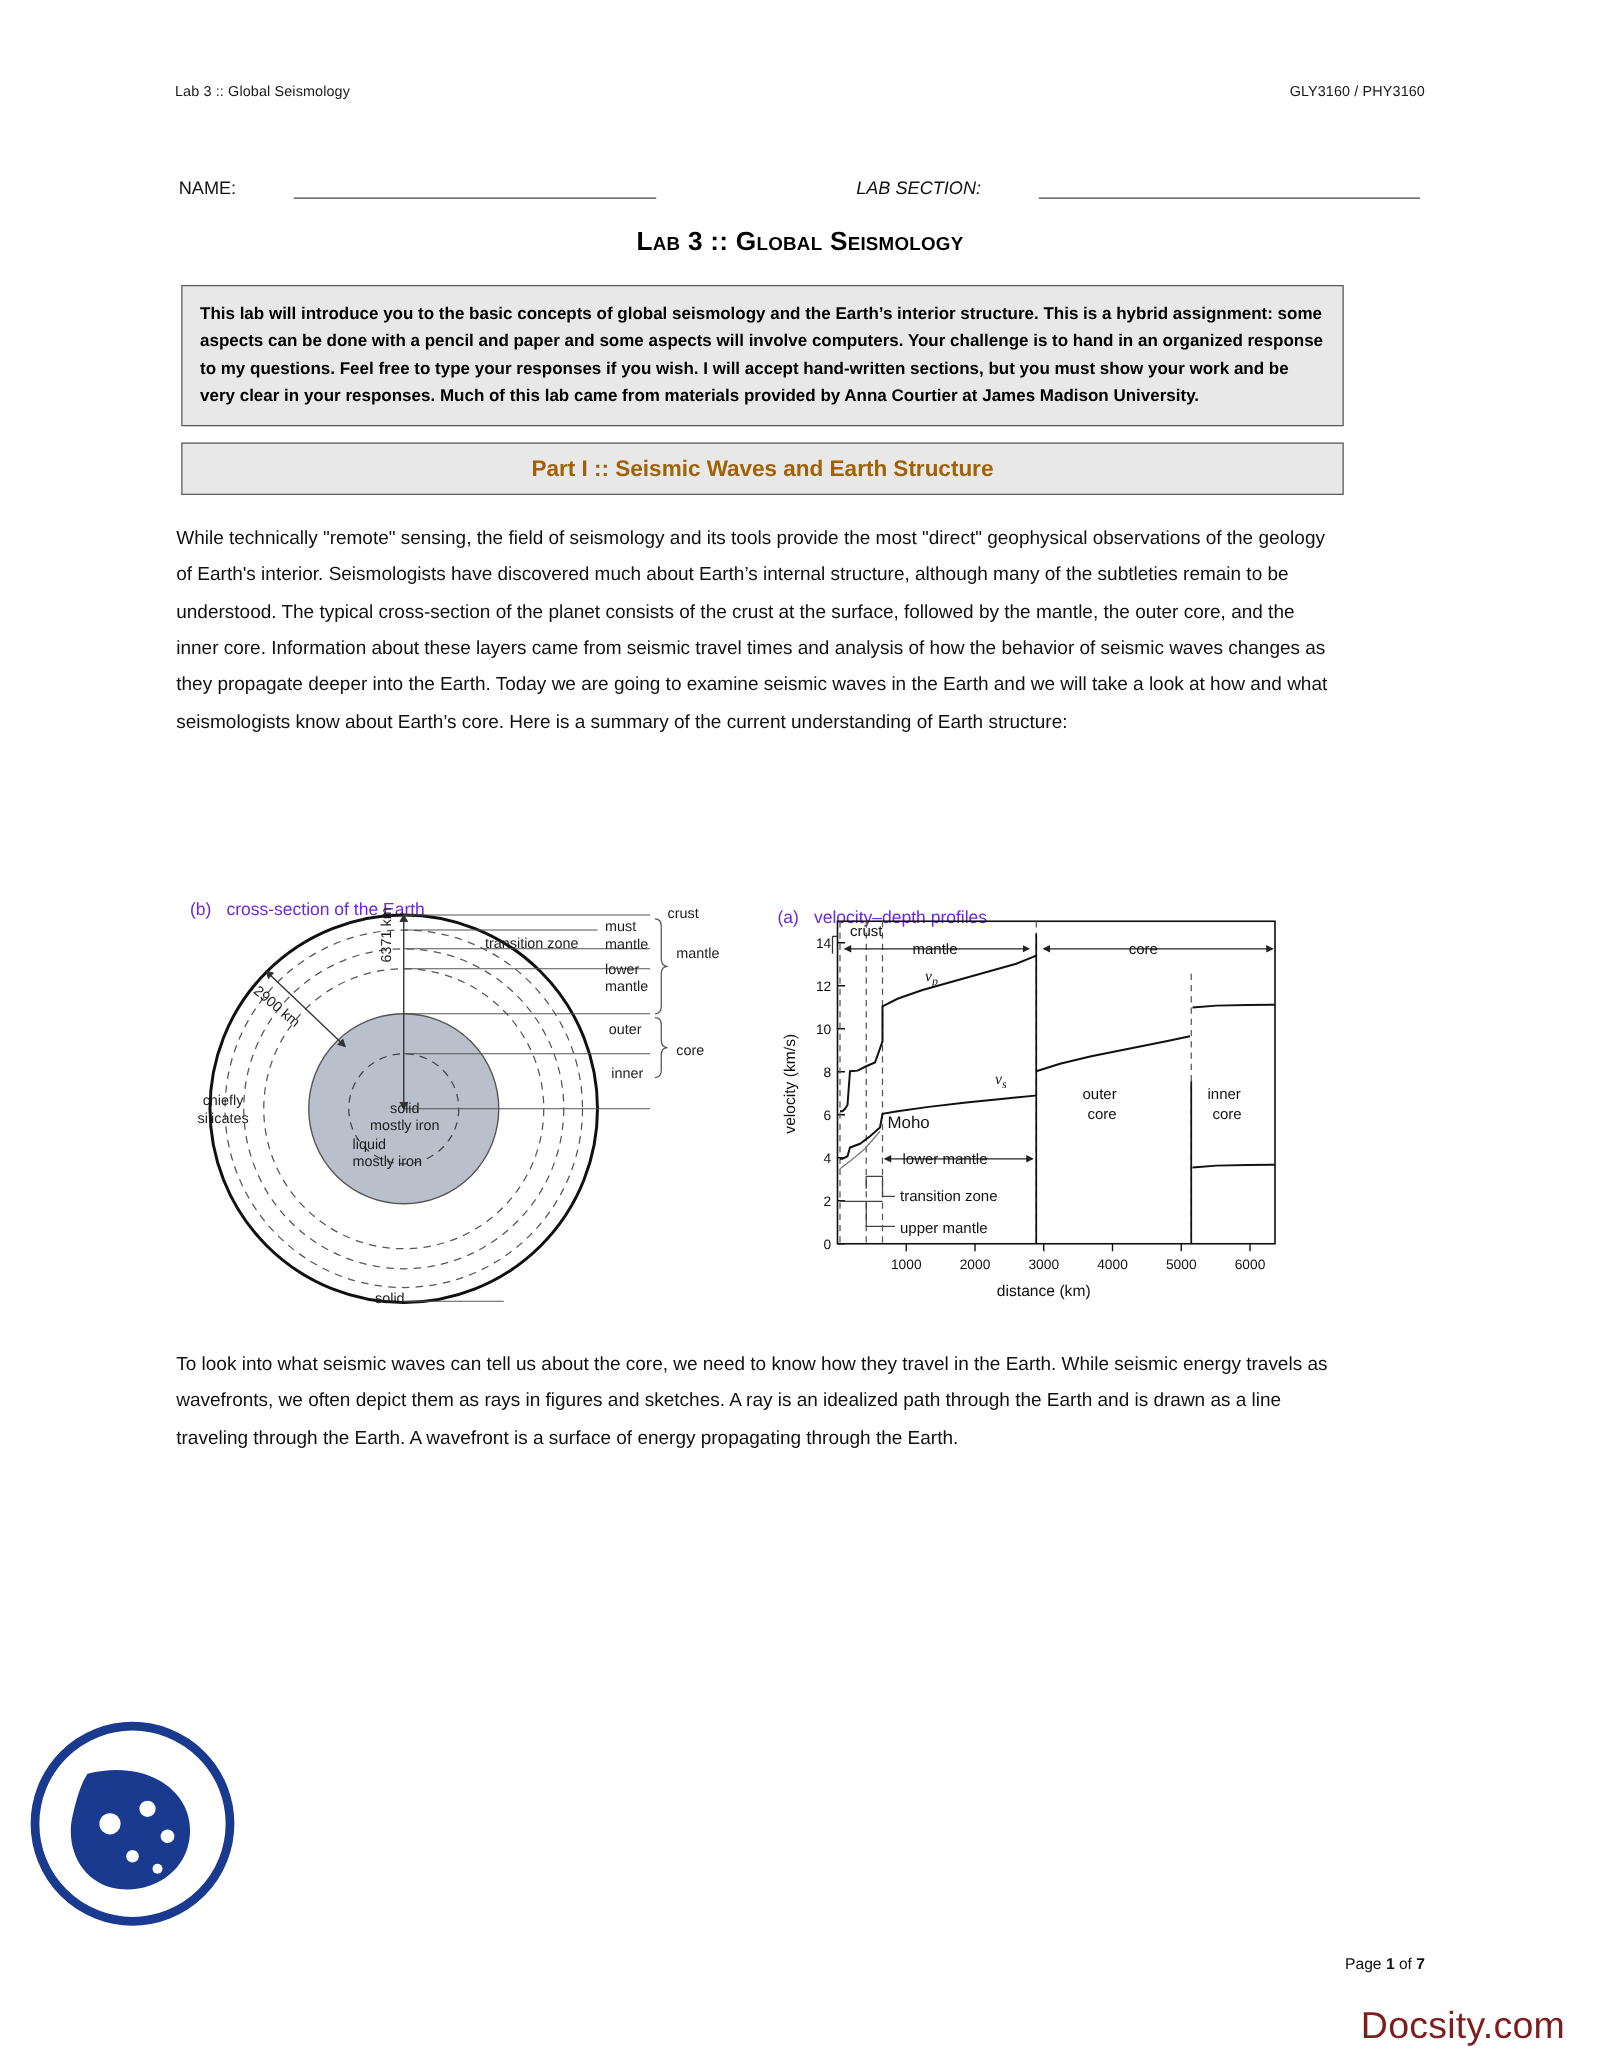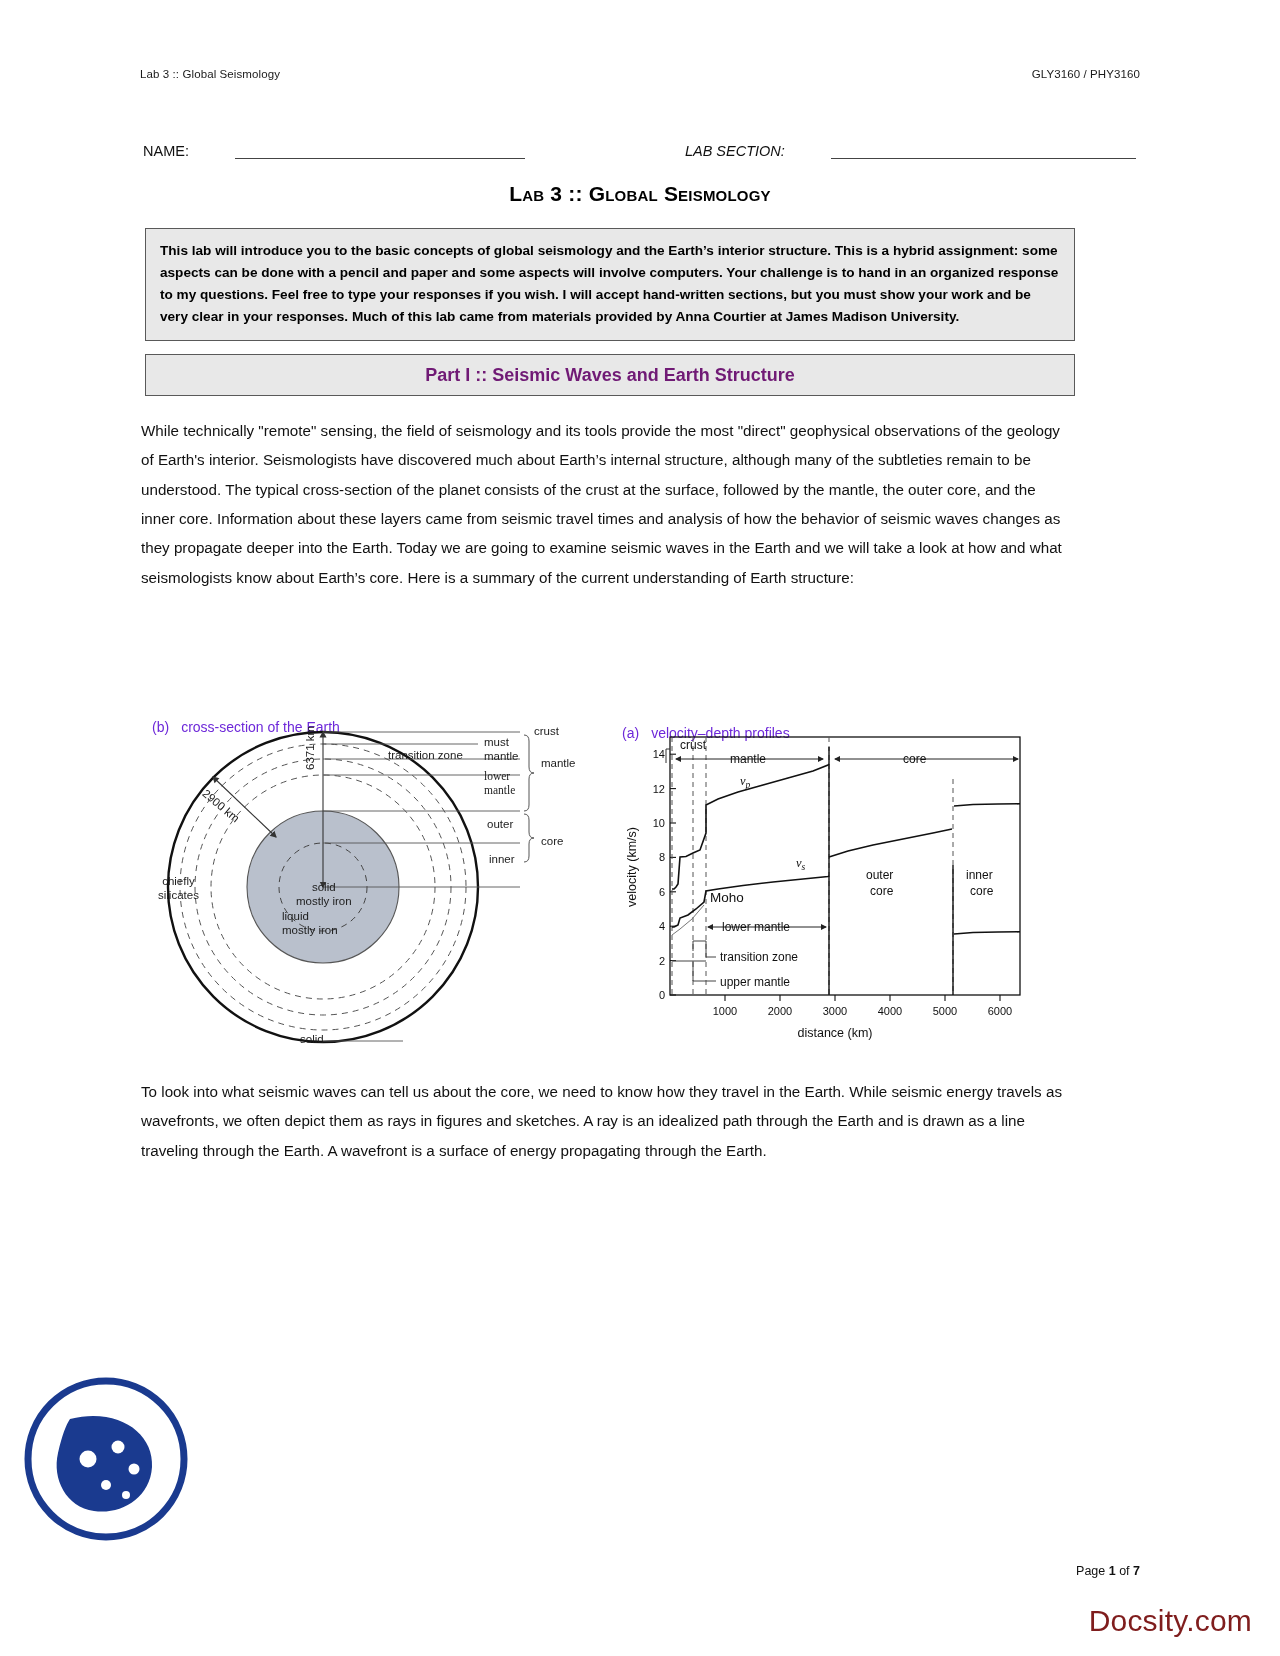--- a/index.html
+++ b/index.html
@@ -98,21 +98,21 @@
     box-sizing: border-box;
     border: 1.5px solid #595959;
     background: #e8e8e8;
     display: flex;
     align-items: center;
     justify-content: center;
   }
   .part-banner span {
     font-size: 18px;
     font-weight: bold;
-    color: #701a75;
+    color: #a16207;
   }
 
   
   .body-text {
     position: absolute;
     left: 141px;
     width: 928px;
     font-size: 15.2px;
     line-height: 1.93;
     color: #111;
@@ -268,21 +268,21 @@
       <div>liquid</div>
       <div>mostly iron</div>
     </div>
     <div class="fig-label" style="left:152px;top:358px;">solid</div>
     <div class="fig-label" style="left:240px;top:74px;">transition zone</div>
     <div class="fig-label" style="left:386px;top:50px;">crust</div>
     <div class="fig-label" style="left:336px;top:61px;">
       <div>must</div>
       <div>mantle</div>
     </div>
-    <div class="fig-label" style="left:336px;top:95px;font-family:Liberation Serif, serif;">
+    <div class="fig-label" style="left:336px;top:95px;">
       <div>lower</div>
       <div>mantle</div>
     </div>
     <div class="fig-label" style="left:339px;top:143px;">outer</div>
     <div class="fig-label" style="left:341px;top:178px;">inner</div>
     <div class="fig-label" style="left:393px;top:82px;">mantle</div>
     <div class="fig-label" style="left:393px;top:160px;">core</div>
 
     <svg width="420" height="330" viewBox="0 0 420 330" style="position:absolute;left:470px;top:44px;">
       <defs>

